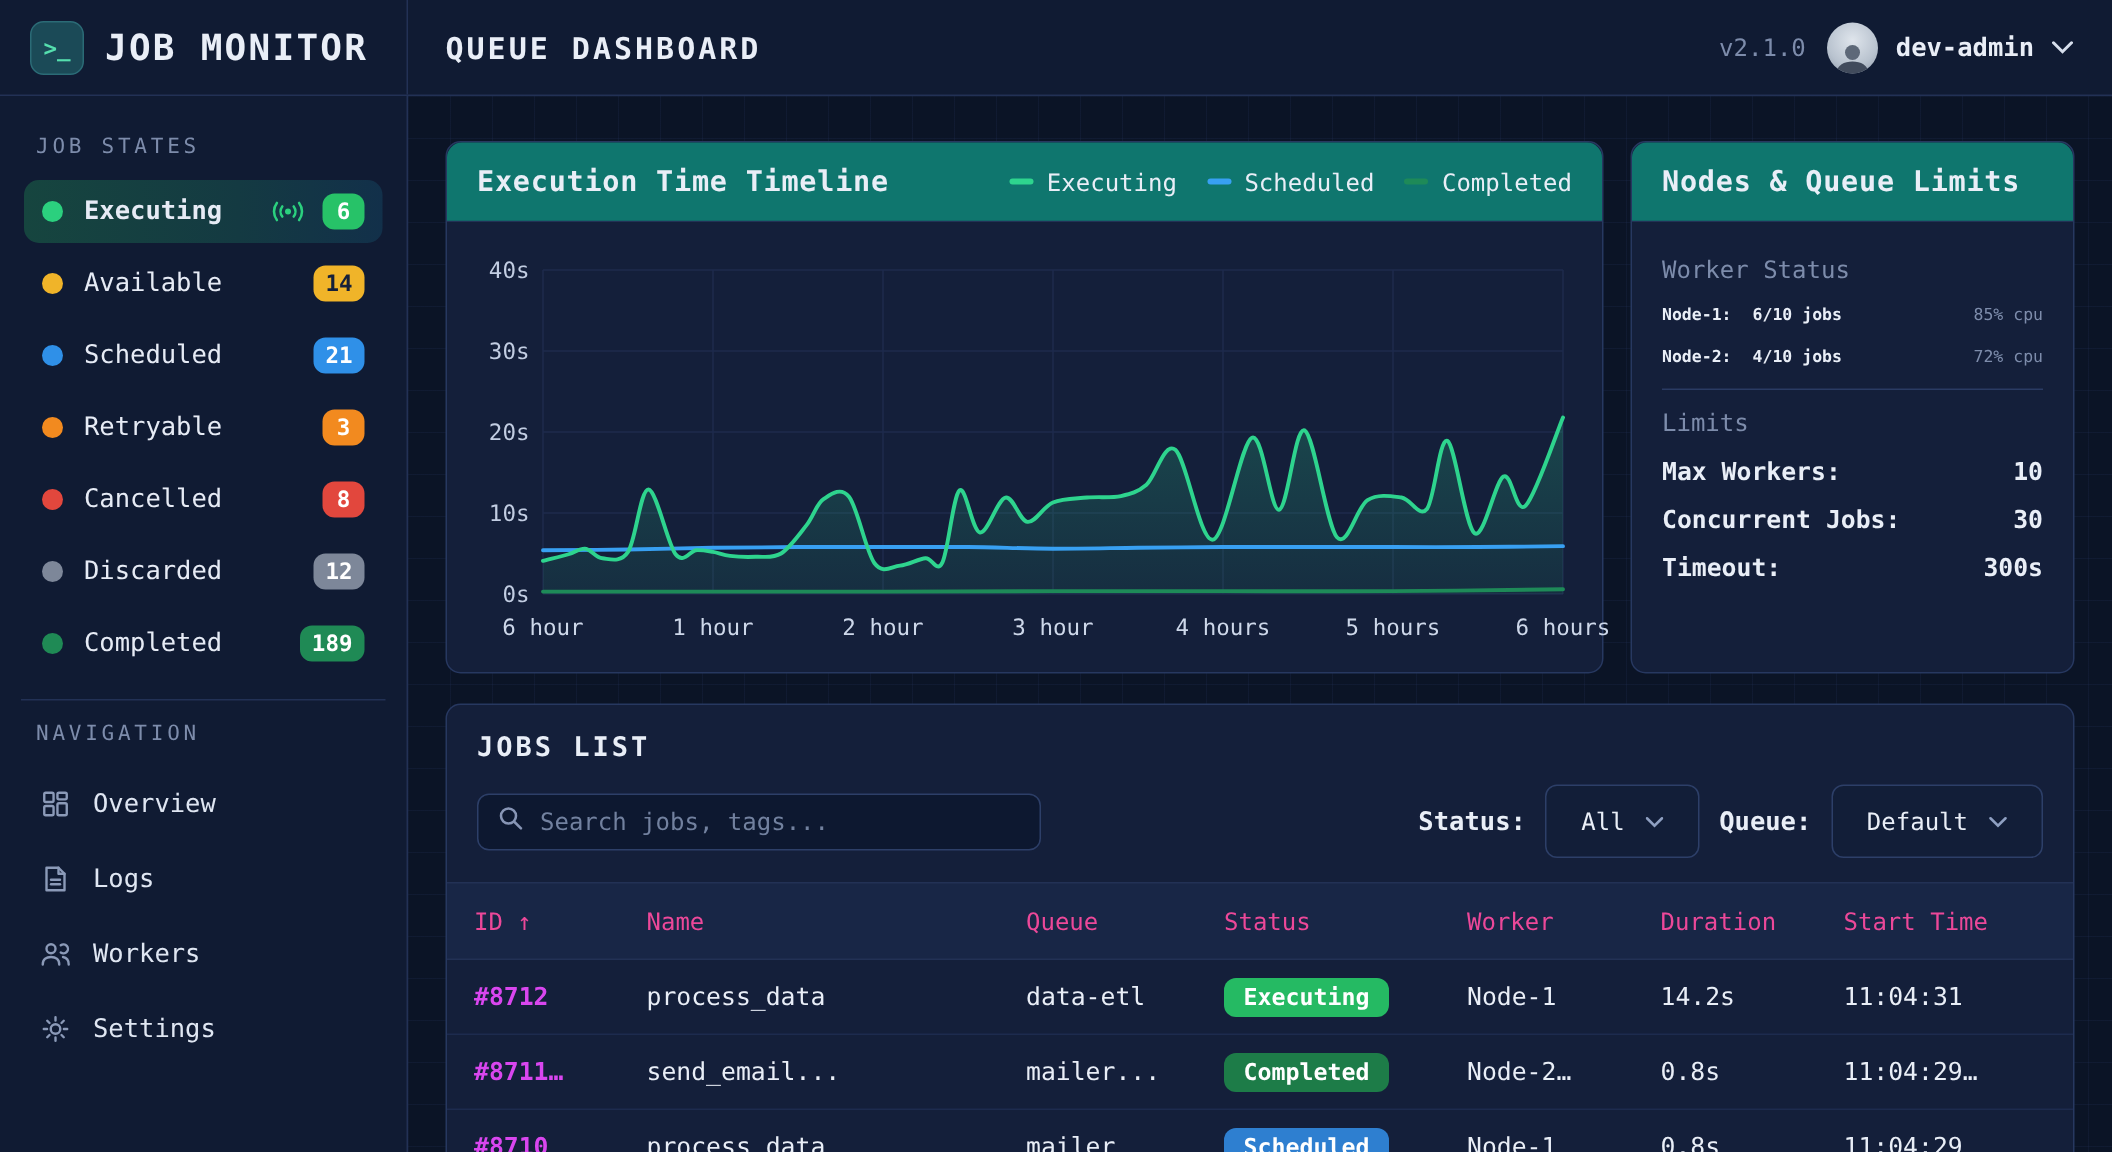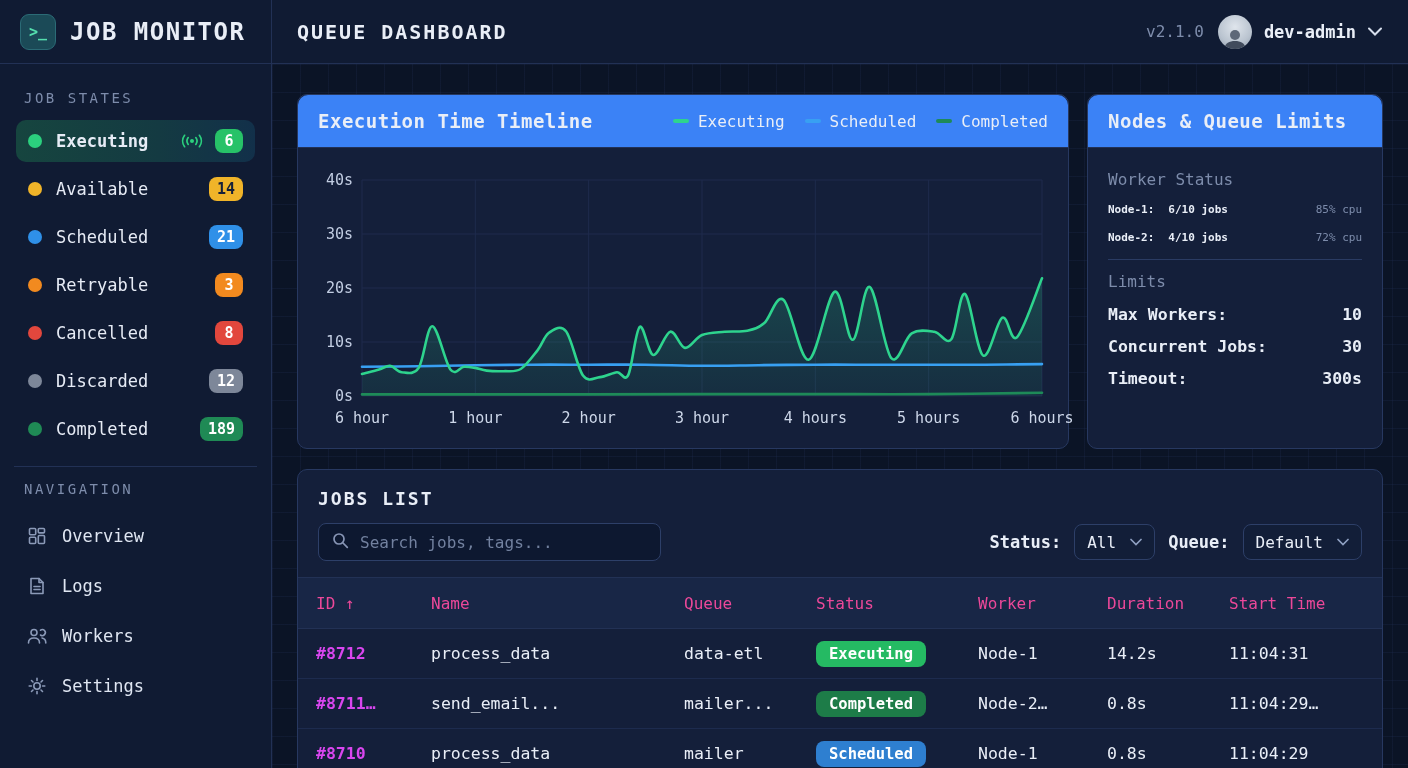--- a/index.html
+++ b/index.html
@@ -43,21 +43,21 @@
   .nav-item { display:flex; align-items:center; gap:14px; height:50px; padding:0 10px; font-size:17px; color:#dfe6f2; cursor:pointer; }
   .nav-ico { width:22px; display:flex; justify-content:center; }
   
   .main { flex:1; padding:30px 27px 0 25px;
     background-color:#0b1426;
     background-image:linear-gradient(rgba(52,76,130,0.13) 1px,transparent 1px),linear-gradient(90deg,rgba(52,76,130,0.13) 1px,transparent 1px);
     background-size:28px 28px;
   }
   .cards-row { display:flex; gap:18px; }
   .card { background:#141f3a; border:1px solid #273860; border-radius:10px; }
-  .card-header { display:flex; justify-content:space-between; align-items:center; padding:15px 20px; background:#3b82f6; border-bottom:1px solid #223155; border-radius:10px 10px 0 0; }
+  .card-header { display:flex; justify-content:space-between; align-items:center; padding:15px 20px; background:#0f766e; border-bottom:1px solid #223155; border-radius:10px 10px 0 0; }
   .card-title { font-size:19px; font-weight:bold; letter-spacing:0.5px; }
   .timeline-card { flex:1; height:355px; }
   .legend { display:flex; gap:20px; }
   .legend-item { display:flex; align-items:center; gap:9px; font-size:16px; cursor:pointer; }
   .legend-swatch { width:16px; height:4px; border-radius:2px; }
   .chart-body { padding:16px 20px 0; }
   .chart-body svg { overflow:visible; display:block; }
   .grid-line { stroke:#1e2b4c; stroke-width:1; }
   .ylab { fill:#c2cde2; font-size:15px; font-family:"DejaVu Sans Mono",monospace; text-anchor:end; }
   .xlab { fill:#cdd7e9; font-size:15px; font-family:"DejaVu Sans Mono",monospace; text-anchor:middle; }
@@ -67,26 +67,26 @@
   .sub-header { color:#7d8cab; font-size:16px; margin:10px 0 14px; }
   .node-row { display:flex; align-items:baseline; font-size:11px; font-weight:bold; margin-bottom:15px; white-space:nowrap; }
   .node-name { margin-right:14px; }
   .node-cpu { margin-left:auto; color:#7d8cab; font-weight:normal; }
   .mini-divider { height:1px; background:#2a3b63; margin:10px 0 12px; }
   .limit-row { display:flex; justify-content:space-between; font-size:16.5px; font-weight:bold; margin-bottom:13px; }
   
   .jobs-card { margin-top:20px; height:340px; padding-top:18px; overflow:hidden; }
   .jobs-title { font-size:18px; font-weight:bold; letter-spacing:2px; padding:0 20px; }
   .controls-row { display:flex; align-items:center; padding:14px 20px 16px; }
-  .search-box { width:343px; height:38px; border:1px solid #2d3f68; border-radius:8px; background:#0d1830; display:flex; align-items:center; gap:11px; padding:0 13px; }
+  .search-box { width:376px; height:38px; border:1px solid #2d3f68; border-radius:8px; background:#0d1830; display:flex; align-items:center; gap:11px; padding:0 13px; }
   .search-box input { flex:1; background:transparent; border:none; outline:none; color:#dfe6f2; font:inherit; font-size:16px; }
   .search-box input::placeholder { color:#72819f; }
   .filters { margin-left:auto; display:flex; align-items:center; gap:13px; }
   .filter-label { font-size:17px; font-weight:bold; }
-  .select { display:flex; align-items:center; gap:14px; border:1px solid #2d3f68; border-radius:8px; height:36px; padding:0 12px; font-size:16px; background:#121e38; cursor:pointer; }
+  .select { display:flex; align-items:center; gap:14px; border:1px solid #2d3f68; border-radius:8px; height:49px; padding:0 23px; font-size:16px; background:#121e38; cursor:pointer; }
   .tbl-grid { display:grid; grid-template-columns:115px 253px 132px 162px 129px 122px 1fr; align-items:center; padding:0 18px; }
   .table-header { background:#182646; height:52px; border-top:1px solid #223155; border-bottom:1px solid #223155; color:#ec4899; font-size:16px; }
   .table-row { height:50px; border-bottom:1px solid #1d2b4e; font-size:16.5px; cursor:pointer; }
   .cell-id { color:#d946ef; font-weight:bold; }
   .status-badge { display:inline-block; padding:4px 13px; border-radius:8px; font-size:15.5px; font-weight:bold; color:#fff; }
   [data-status="executing"].status-badge { background:#25ba63; }
   [data-status="completed"].status-badge { background:#1d7c48; }
   [data-status="scheduled"].status-badge { background:#2e7fd0; }
   .ico-stroke { stroke:#8b9ab8; stroke-width:1.6; fill:none; stroke-linecap:round; stroke-linejoin:round; }
 </style>

